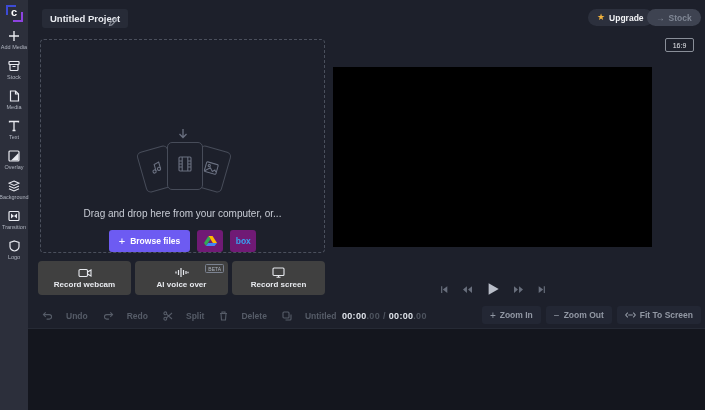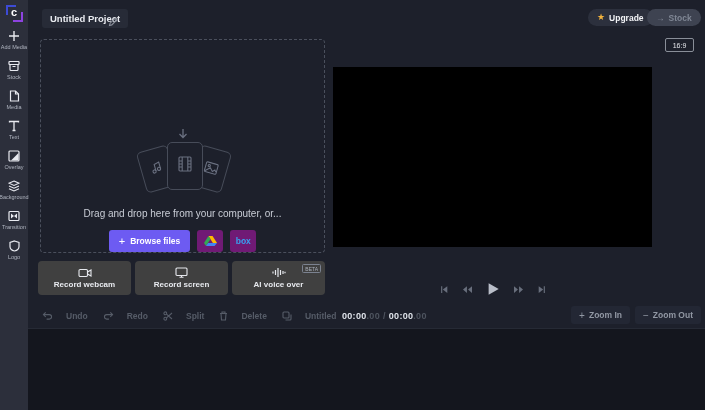--- a/index.html
+++ b/index.html
@@ -264,33 +264,33 @@
   <div class="rec-row">
     <div class="rec-btn">
 
       <svg width="14" height="10" viewBox="0 0 14 10" fill="none" stroke="#e7e9ee" stroke-width="1.1">
           <rect x="1" y="1.5" width="8.5" height="7" rx="1.2"></rect>
           <path d="M9.5 4l3.5-2v6l-3.5-2z"></path>
         </svg>
       <span class="rlab">Record webcam</span>
     </div>
     <div class="rec-btn">
+      <span class="beta">BETA</span>
+      <svg width="14" height="11" viewBox="0 0 14 11" fill="none" stroke="#e7e9ee" stroke-width="1.2">
+          <path d="M1 4.5v2M3.5 3v5M6 1v9M8.5 3v5M11 4v3M13 4.8v1.4"></path>
+        </svg>
+      <span class="rlab">AI voice over</span>
+    </div>
+    <div class="rec-btn">
 
       <svg width="13" height="11" viewBox="0 0 13 11" fill="none" stroke="#e7e9ee" stroke-width="1.1">
           <rect x="1" y="1" width="11" height="7.5" rx="1"></rect>
           <path d="M4.5 10.2h4M6.5 8.5v1.7"></path>
         </svg>
       <span class="rlab">Record screen</span>
-    </div>
-    <div class="rec-btn">
-      <span class="beta">BETA</span>
-      <svg width="14" height="11" viewBox="0 0 14 11" fill="none" stroke="#e7e9ee" stroke-width="1.2">
-          <path d="M1 4.5v2M3.5 3v5M6 1v9M8.5 3v5M11 4v3M13 4.8v1.4"></path>
-        </svg>
-      <span class="rlab">AI voice over</span>
     </div>
   </div>
 
   <div class="preview"></div>
 
   <div class="pcontrols">
     <span class="pc">
       <svg width="9" height="9" viewBox="0 0 16 16">
           <path d="M3 2v12" stroke="#686e7c" stroke-width="2"></path>
           <path d="M13 2v12L5 8z" fill="#686e7c"></path>
@@ -368,18 +368,24 @@
 
     <div class="tb-right">
       <div class="zbtn">
         <span class="g">+</span>
         <span>Zoom In</span>
       </div>
       <div class="zbtn">
         <span class="g">−</span>
         <span>Zoom Out</span>
       </div>
+      <div class="zbtn">
+        <svg width="11" height="8" viewBox="0 0 12 8" fill="none" stroke="#9298a4" stroke-width="1.2">
+            <path d="M3.5 4h5M3 1.5L0.8 4 3 6.5M9 1.5L11.2 4 9 6.5"></path>
+          </svg>
+        <span>Fit To Screen</span>
+      </div>
     </div>
   </div>
 
   <div class="timeline"></div>
 
 </div>
 
 </body></html>

